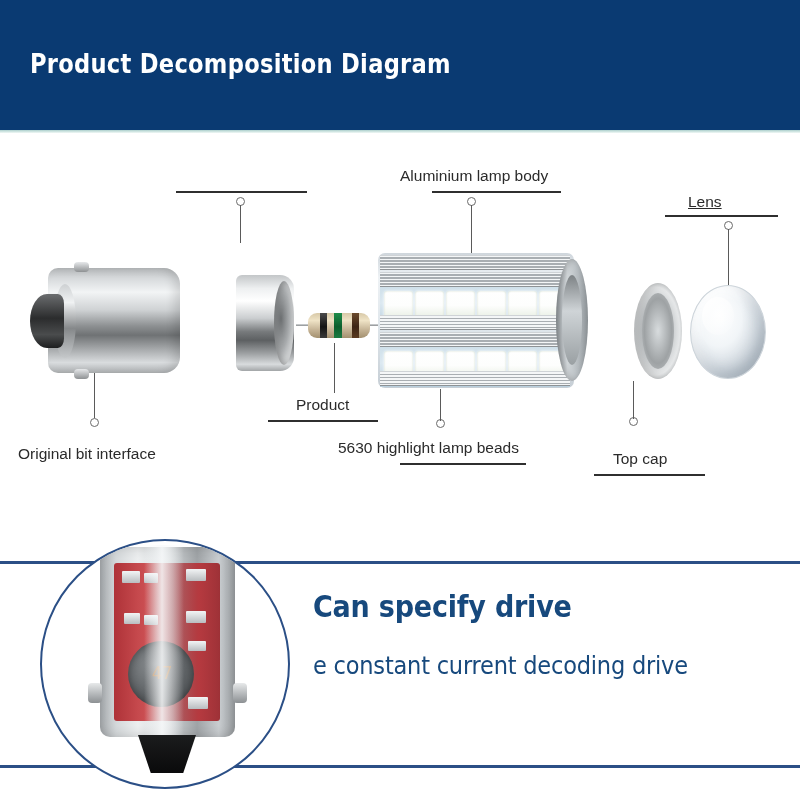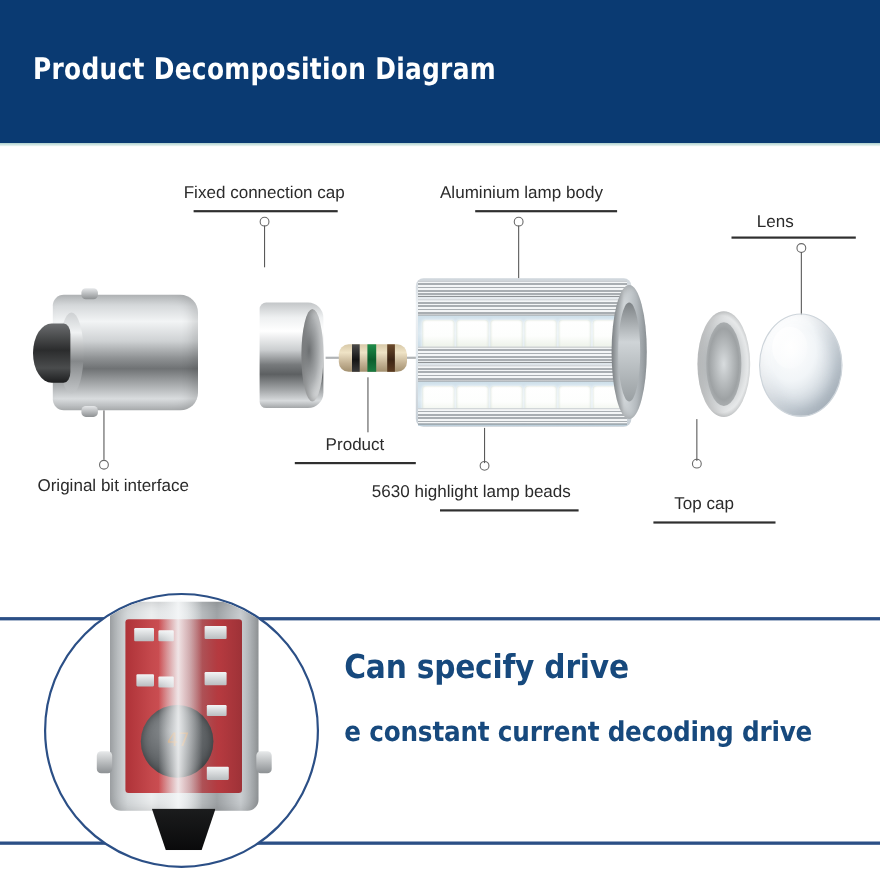--- a/index.html
+++ b/index.html
@@ -312,57 +312,56 @@
   }
 
   #claim-line1 {
     position:absolute; left:313px; top:56px;
     font-size:30px; font-weight:bold; color:#17497d;
     font-family:"DejaVu Sans Condensed","Liberation Sans",sans-serif;
     white-space:nowrap; letter-spacing:-.2px;
   }
   #claim-line2 {
     position:absolute; left:313px; top:118px;
-    font-size:25px; font-weight:bold; color:#17497d;
+    font-size:25px; font-weight:normal; color:#17497d;
     font-family:"DejaVu Sans Condensed","Liberation Sans",sans-serif;
     white-space:nowrap; letter-spacing:-.2px;
   }
   #claim-line3 {
     position:absolute; left:285px; top:199px;
     font-size:19px; font-weight:bold; color:#1a1a1a;
     font-family:"DejaVu Sans Condensed","Liberation Sans",sans-serif;
     white-space:nowrap; letter-spacing:-.1px;
   }
 </style>
 </head>
 <body>
 
 <div id="header">
   <div id="header-title">Product Decomposition Diagram</div>
 </div>
 <div id="header-rule"></div>
 
 <div id="diagram">
 
-  <div class="cap-label" style="left:167px; top:34px;">Fixed connection cap</div>
   <div class="cap-underline" style="left:176px; top:58px; width:131px;"></div>
   <div class="leader-ring" style="left:236px; top:64px;"></div>
   <div class="leader" style="left:240px; top:72px; height:38px;"></div>
 
   <div class="cap-label" style="left:400px; top:34px;">Aluminium lamp body</div>
   <div class="cap-underline" style="left:432px; top:58px; width:129px;"></div>
   <div class="leader-ring" style="left:467px; top:64px;"></div>
   <div class="leader" style="left:471px; top:72px; height:48px;"></div>
 
-  <div class="cap-label" style="left:688px; top:60px;">Lens</div>
+  <div class="cap-label" style="left:688px; top:60px;text-decoration:underline;">Lens</div>
   <div class="cap-underline" style="left:665px; top:82px; width:113px;"></div>
   <div class="leader-ring" style="left:724px; top:88px;"></div>
   <div class="leader" style="left:728px; top:96px; height:58px;"></div>
 
-  <div class="cap-label" style="left:18px; top:300px;margin-left:16px;">Original bit interface</div>
+  <div class="cap-label" style="left:18px; top:312px;">Original bit interface</div>
   <div class="leader" style="left:94px; top:240px; height:45px;"></div>
   <div class="leader-ring" style="left:90px; top:285px;"></div>
 
   <div class="cap-label" style="left:296px; top:263px;">Product</div>
   <div class="cap-underline" style="left:268px; top:287px; width:110px;"></div>
   <div class="leader" style="left:334px; top:210px; height:50px;"></div>
 
   <div class="cap-label" style="left:338px; top:306px;">5630 highlight lamp beads</div>
   <div class="cap-underline" style="left:400px; top:330px; width:126px;"></div>
   <div class="leader-ring" style="left:436px; top:286px;"></div>

